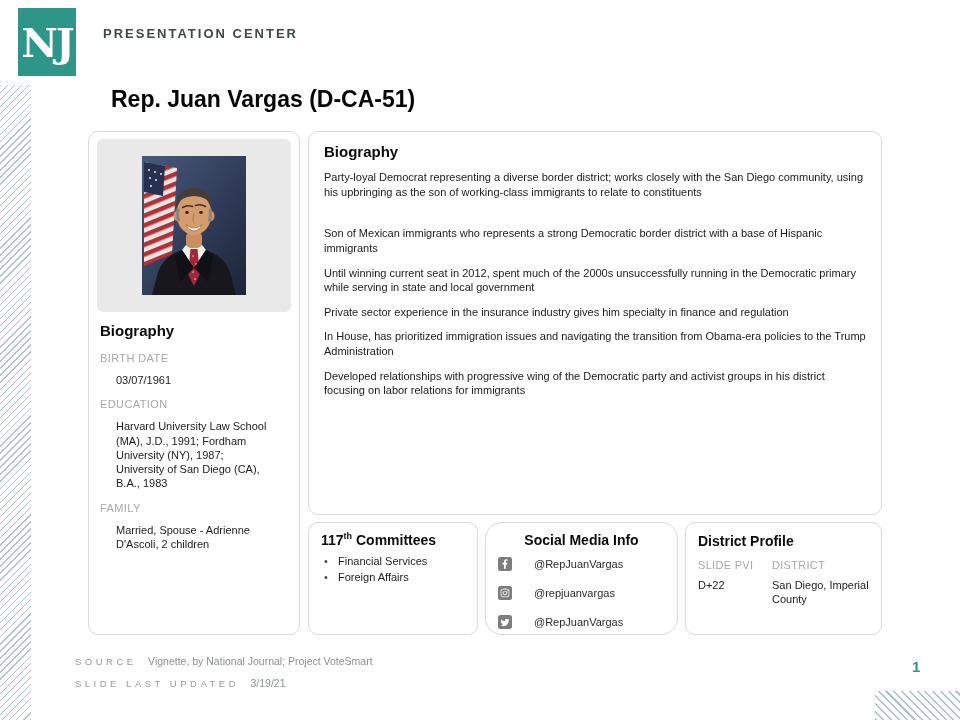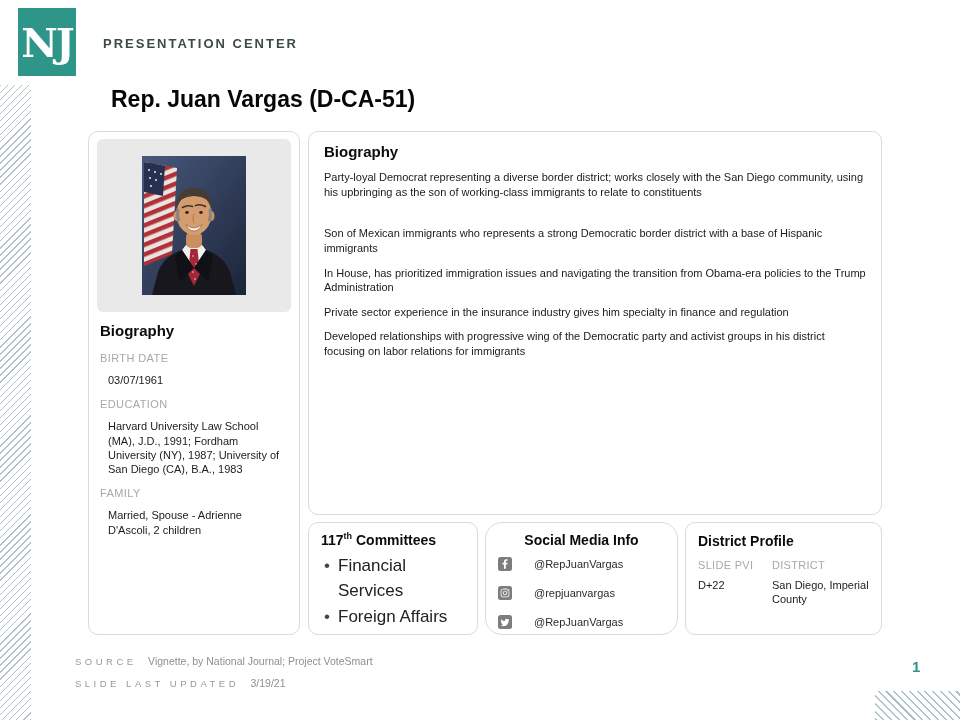--- a/index.html
+++ b/index.html
@@ -9,49 +9,49 @@
   
   .pattern-left{position:absolute;left:0;top:85px;width:31px;height:635px;
     background:repeating-linear-gradient(135deg,#aec3c8 0,#aec3c8 1px,transparent 1px,transparent 5px);}
   .pattern-corner{position:absolute;right:0;bottom:0;width:85px;height:29px;
     background:repeating-linear-gradient(45deg,#aec3c8 0,#aec3c8 1.5px,transparent 1.5px,transparent 5.5px);}
 
   
   .logo{position:absolute;left:18px;top:8px;width:58px;height:68px;background:#2e9688;color:#fff;
     font-family:"DejaVu Serif",serif;font-weight:700;font-size:40px;letter-spacing:-2px;
     display:flex;align-items:center;justify-content:center;}
-  .app-name{position:absolute;left:103px;top:36px;font-size:13px;font-weight:700;letter-spacing:2px;color:#3d4a47;}
+  .app-name{position:absolute;left:103px;top:26px;font-size:13px;font-weight:700;letter-spacing:2px;color:#3d4a47;}
   .page-title{position:absolute;left:111px;top:86px;margin:0;font-size:23px;font-weight:700;color:#060606;}
 
   
   .card{position:absolute;background:#fff;border:1px solid #dadada;border-radius:10px;box-sizing:border-box;}
   .bio-card{left:88px;top:131px;width:212px;height:504px;}
   .bg-card{left:308px;top:131px;width:574px;height:384px;padding:11px 15px;}
   .committees-card{left:308px;top:522px;width:170px;height:113px;padding:8px 12px;}
   .social-card{left:485px;top:522px;width:193px;height:113px;padding:9px 10px;border-radius:17px;}
   .district-card{left:685px;top:522px;width:197px;height:113px;padding:10px 12px;}
 
   
   .photo-frame{position:absolute;left:8px;top:7px;width:194px;height:173px;background:#e9e9e9;border-radius:6px;
     display:flex;align-items:center;justify-content:center;}
   .portrait{width:104px;height:139px;display:block;}
   .bio-body{position:absolute;left:11px;top:190px;width:188px;}
   .bio-heading{font-size:15px;font-weight:700;margin:0 0 13px;color:#0c0c0c;}
   .bio-label{font-size:11px;color:#a8a8a8;margin:0 0 9px;letter-spacing:.4px;}
-  .bio-value{font-size:11px;color:#1c1c1c;margin:0 8px 11px;line-height:1.3;}
+  .bio-value{font-size:11px;color:#1c1c1c;margin:0 16px 11px;line-height:1.3;}
 
   
   .bg-heading{font-size:15px;font-weight:700;margin:0 0 10px;color:#0c0c0c;}
   .bg-card p{font-size:11px;line-height:1.33;margin:0 0 10px;color:#1a1a1a;}
   .bg-card p.gap-after{margin-bottom:27px;}
 
   
   .card-heading{font-size:14px;font-weight:700;margin:0 0 5px;color:#0c0c0c;}
   .card-heading sup{font-size:9px;}
-  .committee-list{list-style:none;margin:0;padding:0;font-size:17px;color:#222;}
+  .committee-list{list-style:none;margin:0;padding:0;font-size:11px;color:#222;}
   .committee-list li{padding-left:17px;position:relative;line-height:1.5;}
   .committee-list li::before{content:"\2022";position:absolute;left:3px;color:#444;}
 
   .social-heading{text-align:center;font-size:14px;font-weight:700;margin:0 0 9px;color:#0c0c0c;}
   .account{display:flex;align-items:center;gap:22px;margin:0 2px 15px;}
   .icon-box{width:14px;height:14px;background:#7d7d7d;border-radius:2.5px;display:flex;align-items:center;justify-content:center;flex:none;}
   .icon-box svg{display:block;}
   .handle{font-size:11px;color:#2a2a2a;}
 
   .district-grid{display:grid;grid-template-columns:64px 1fr;column-gap:10px;row-gap:7px;font-size:11px;margin-top:10px;}
@@ -136,22 +136,23 @@
 
       <div class="bio-label">FAMILY</div>
       <div class="bio-value">Married, Spouse - Adrienne D'Ascoli, 2 children</div>
     </div>
   </section>
 
   <section class="card bg-card">
     <h2 class="bg-heading">Biography</h2>
     <p class="gap-after">Party-loyal Democrat representing a diverse border district; works closely with the San Diego community, using his upbringing as the son of working-class immigrants to relate to constituents</p>
     <p>Son of Mexican immigrants who represents a strong Democratic border district with a base of Hispanic immigrants</p>
+    <p>Until winning current seat in 2012, spent much of the 2000s unsuccessfully running in the Democratic primary while serving in state and local government</p>
+    <p>Private sector experience in the insurance industry gives him specialty in finance and regulation</p>
     <p>In House, has prioritized immigration issues and navigating the transition from Obama-era policies to the Trump Administration</p>
-    <p>Private sector experience in the insurance industry gives him specialty in finance and regulation</p>
     <p>Developed relationships with progressive wing of the Democratic party and activist groups in his district focusing on labor relations for immigrants</p>
   </section>
 
   <section class="card committees-card">
     <h3 class="card-heading"><span>117</span><sup>th</sup><span> Committees</span></h3>
     <ul class="committee-list">
       <li>Financial Services</li>
       <li>Foreign Affairs</li>
     </ul>
   </section>

